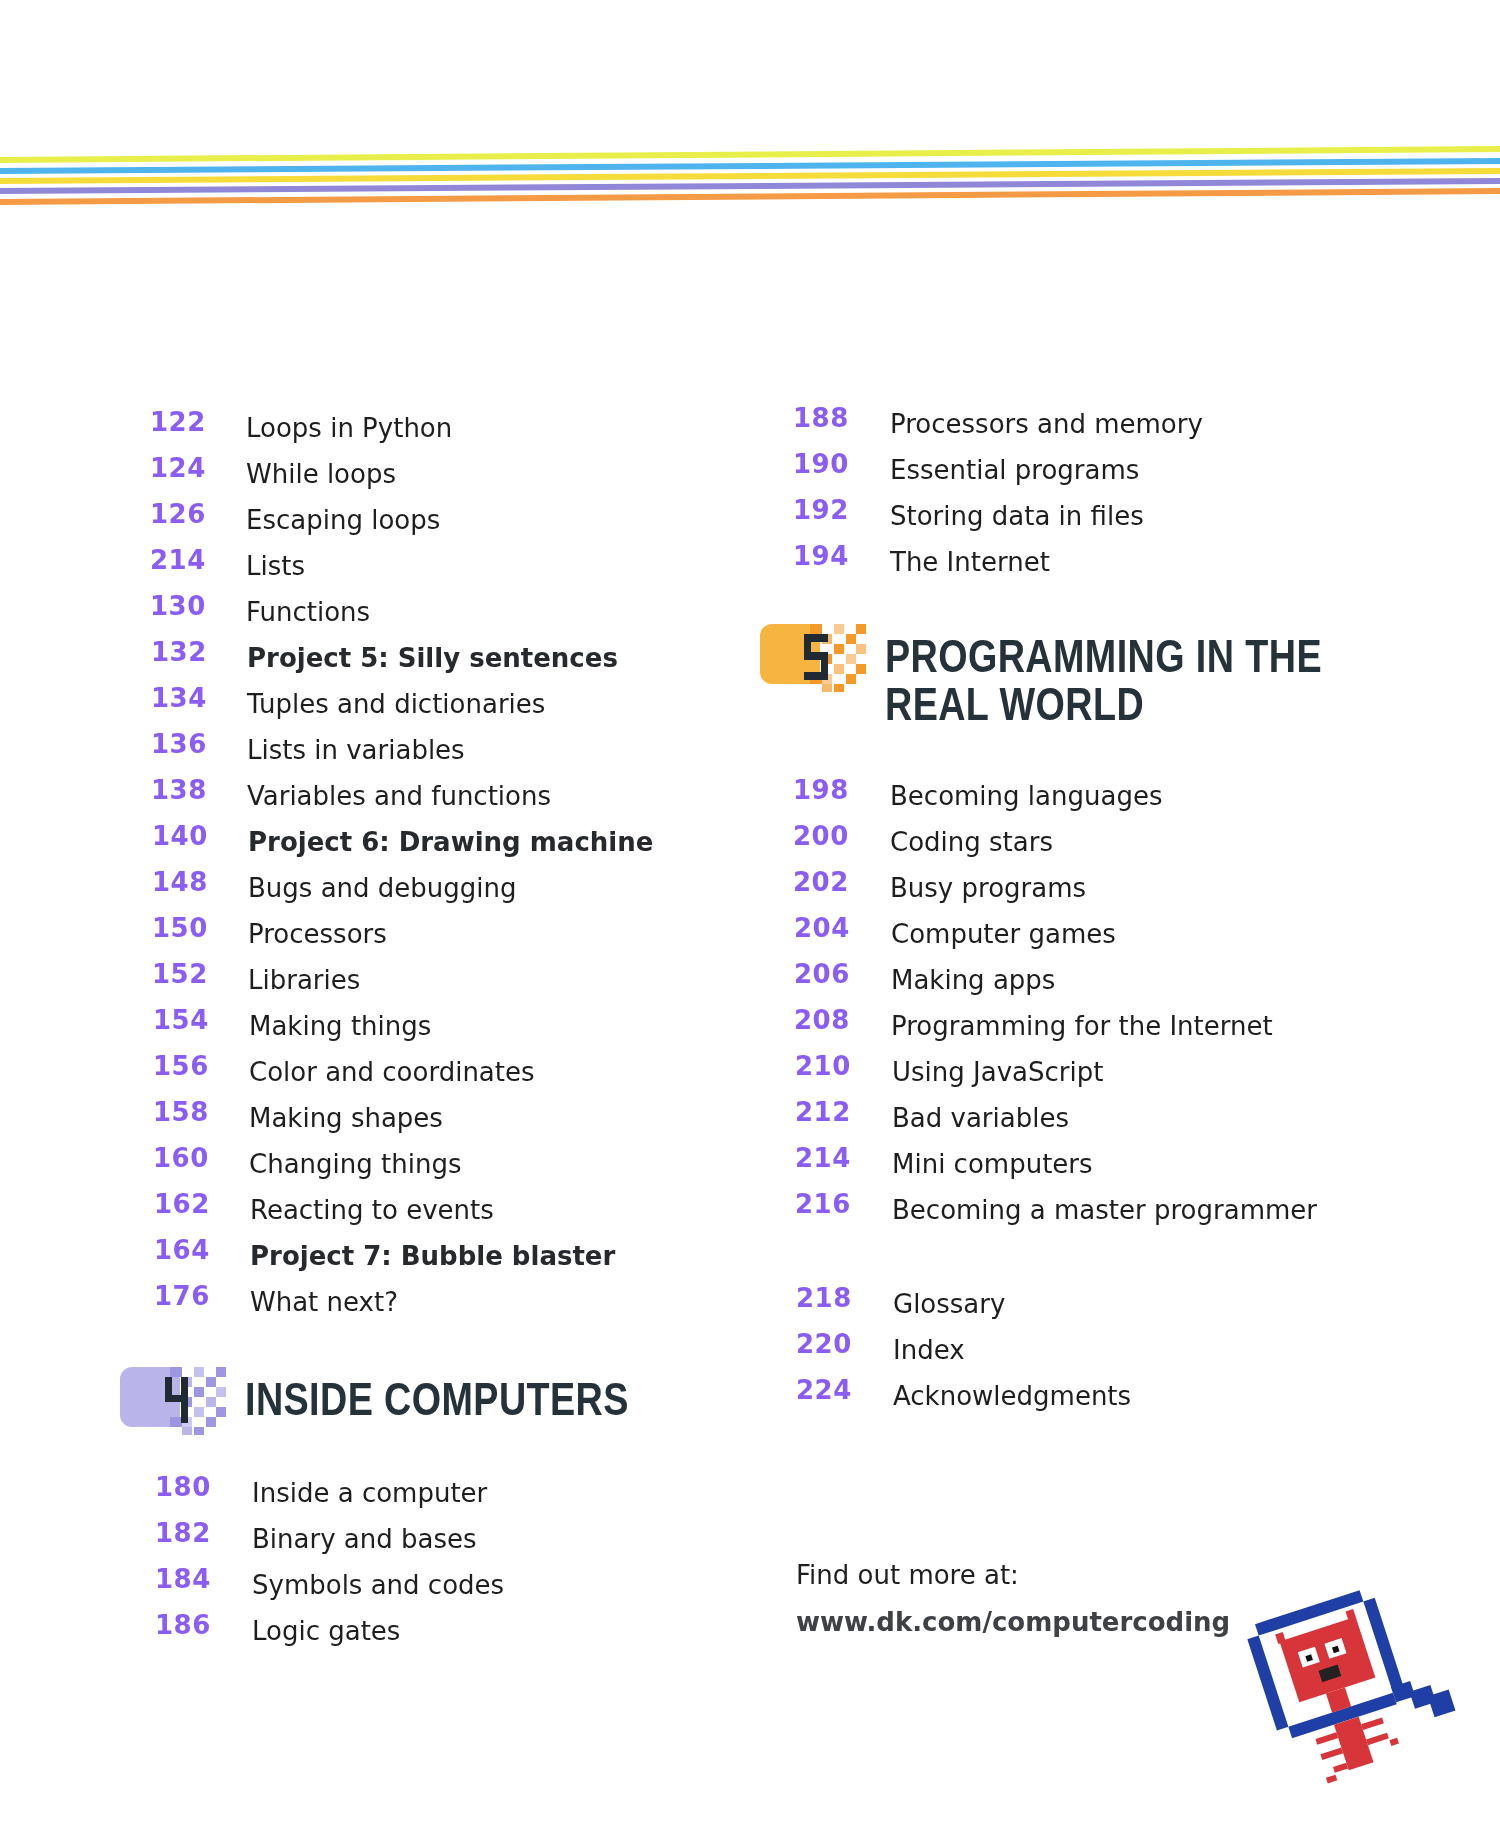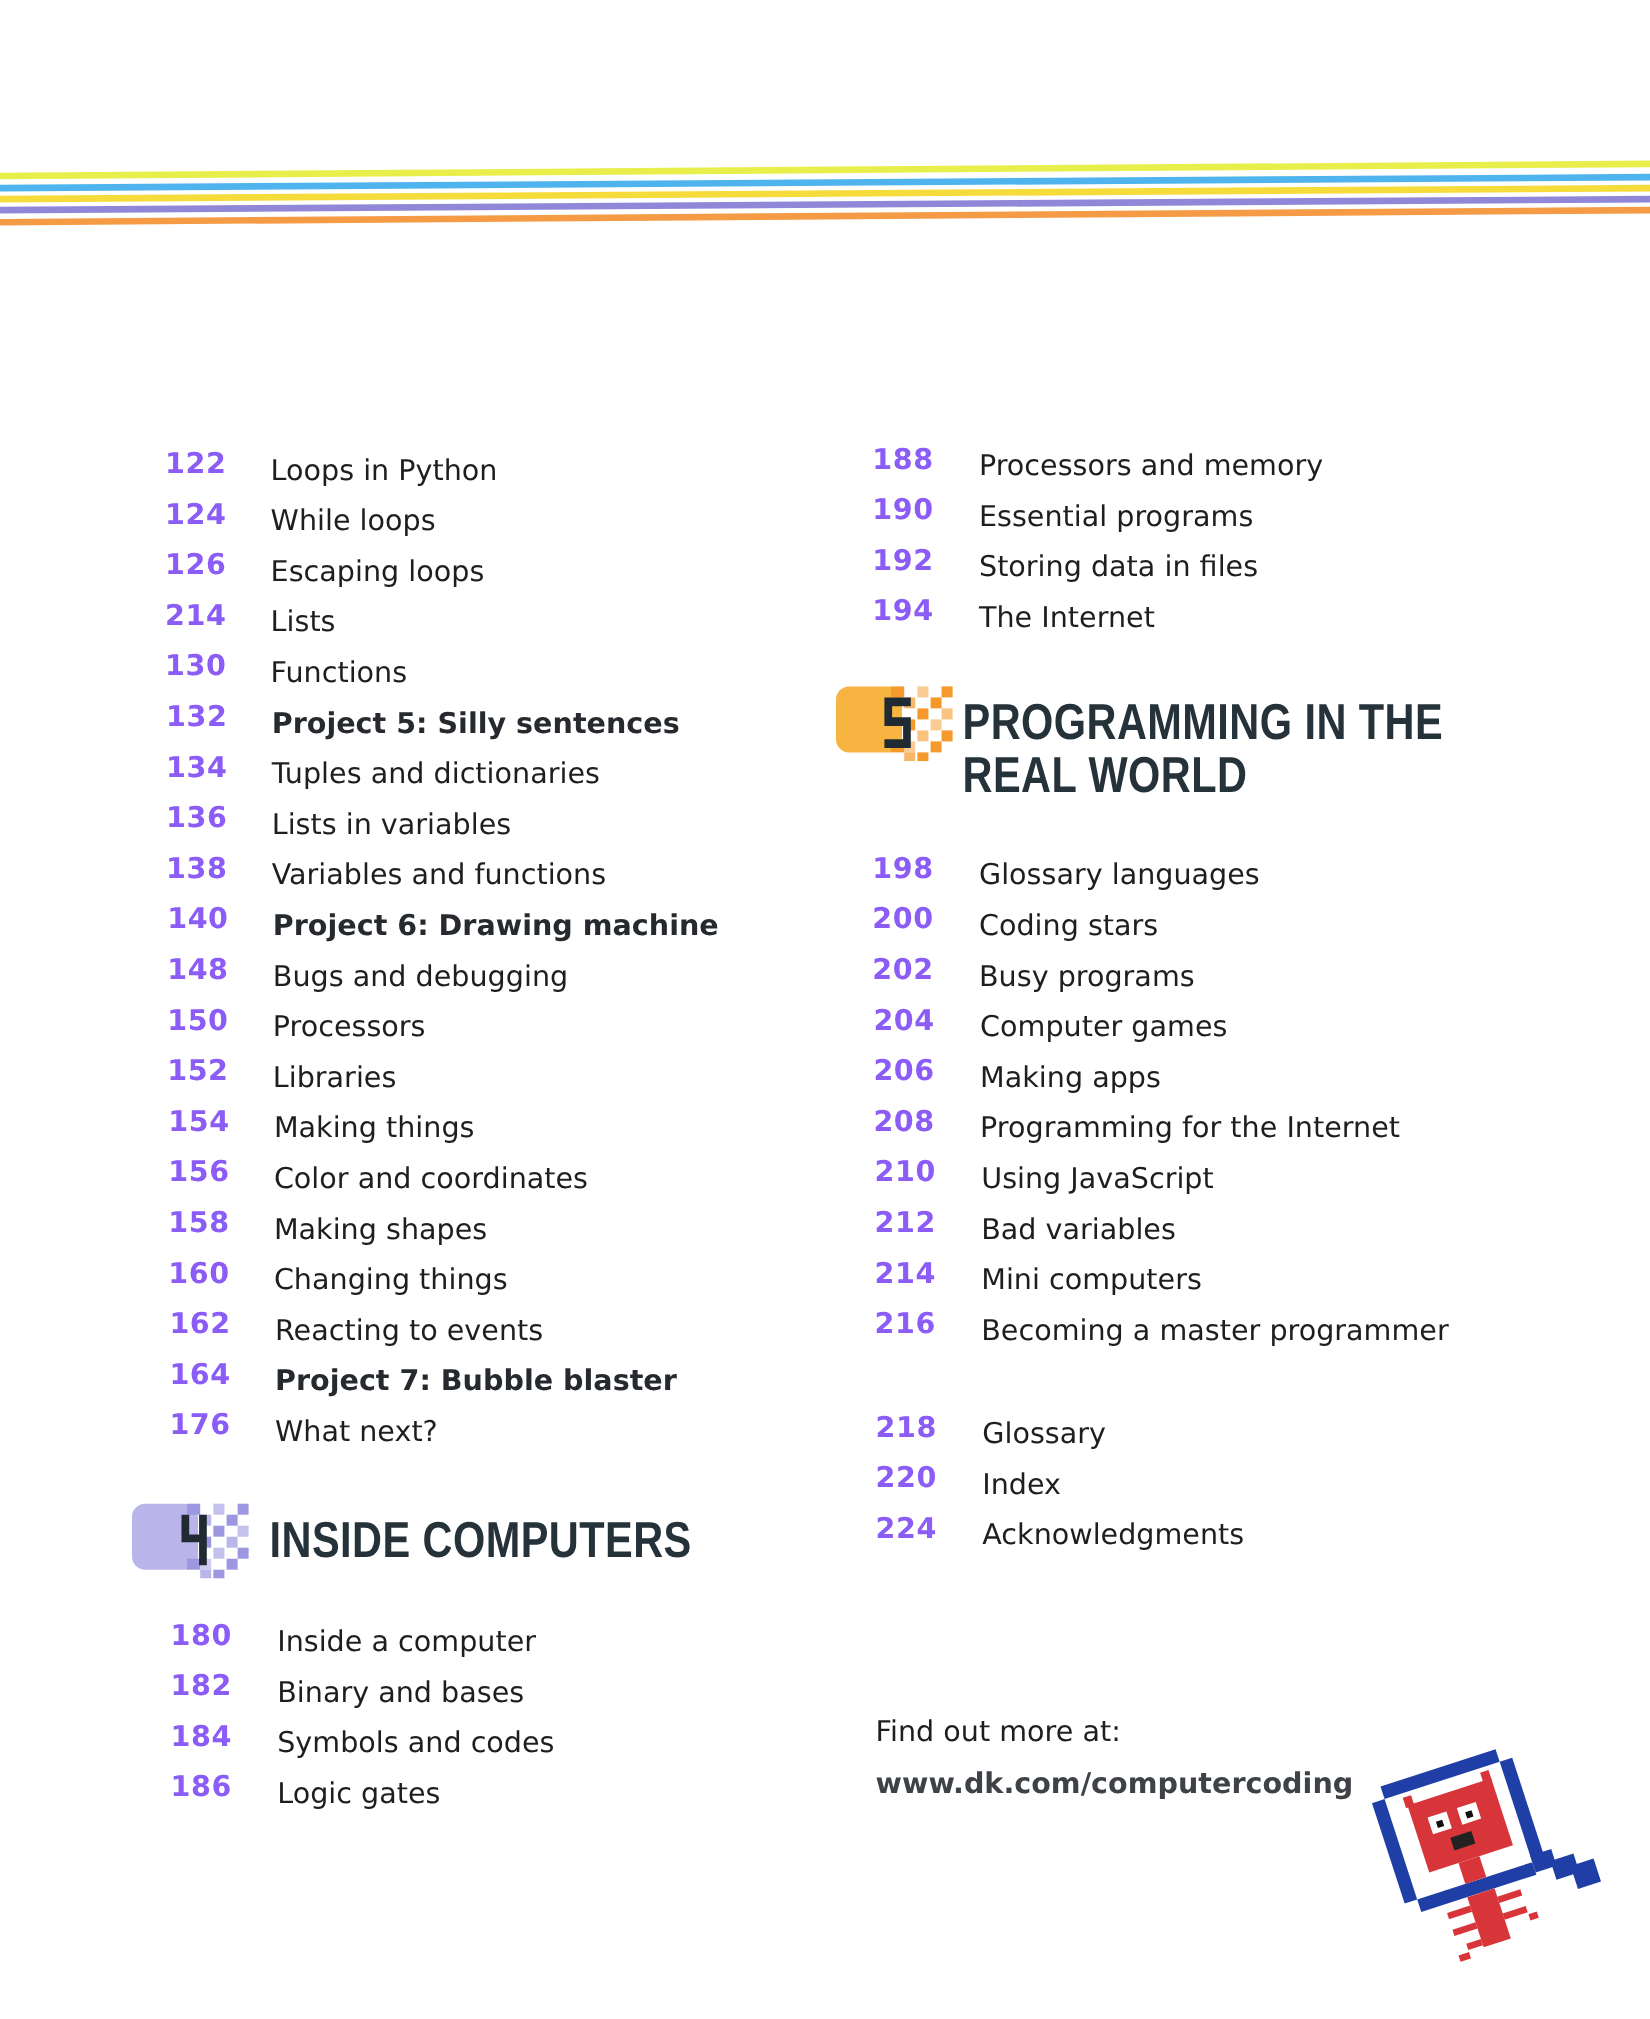--- a/index.html
+++ b/index.html
@@ -196,30 +196,30 @@
       <rect x="74" y="42" width="10" height="10" opacity="0.6"></rect>
         <rect x="96" y="42" width="10" height="10"></rect>
       <rect x="50" y="52" width="12" height="10"></rect>
         <rect x="62" y="52" width="10" height="10" opacity="0.5"></rect>
         <rect x="86" y="52" width="10" height="10"></rect>
       <rect x="62" y="62" width="10" height="8" opacity="0.7"></rect>
         <rect x="74" y="62" width="10" height="8"></rect>
     </g>
     <path d="M44 12 h24 v8 h-17 v10 h17 v28 h-24 v-8 h17 v-12 h-17 z" fill="#1f2a33"></path>
   </svg>
-  <div style="margin-top:10px;">
+  <div style="margin-left:10px; margin-top:10px;">
     <div class="section-title">PROGRAMMING IN THE</div>
     <div class="section-title">REAL WORLD</div>
   </div>
 </div>
 
 <div>
   <div class="toc-row" style="left:793px; top:770px;">
       <span class="toc-num">198</span>
-      <span class="toc-title" style="left:97px">Glossary languages</span>
+      <span class="toc-title" style="left:97px">Becoming languages</span>
     </div>
   <div class="toc-row" style="left:793px; top:816px;">
       <span class="toc-num">200</span>
       <span class="toc-title" style="left:97px">Coding stars</span>
     </div>
   <div class="toc-row" style="left:793px; top:862px;">
       <span class="toc-num">202</span>
       <span class="toc-title" style="left:97px">Busy programs</span>
     </div>
   <div class="toc-row" style="left:794px; top:908px;">

